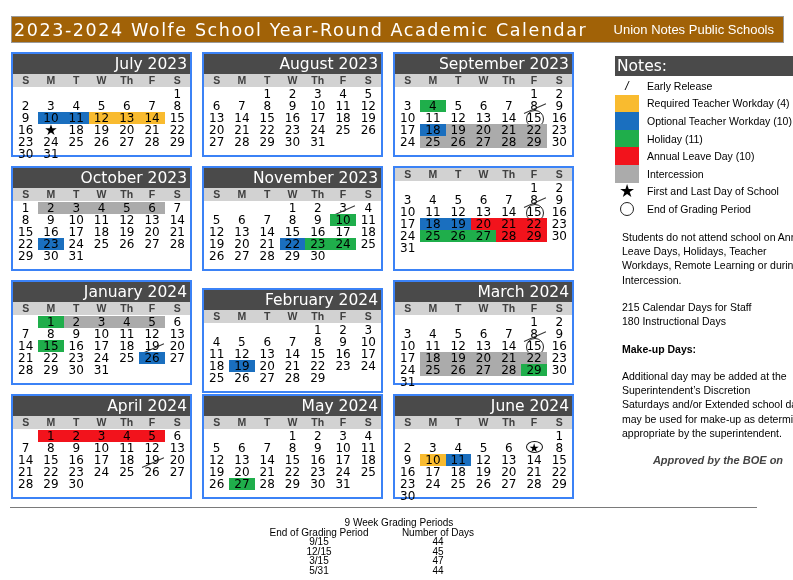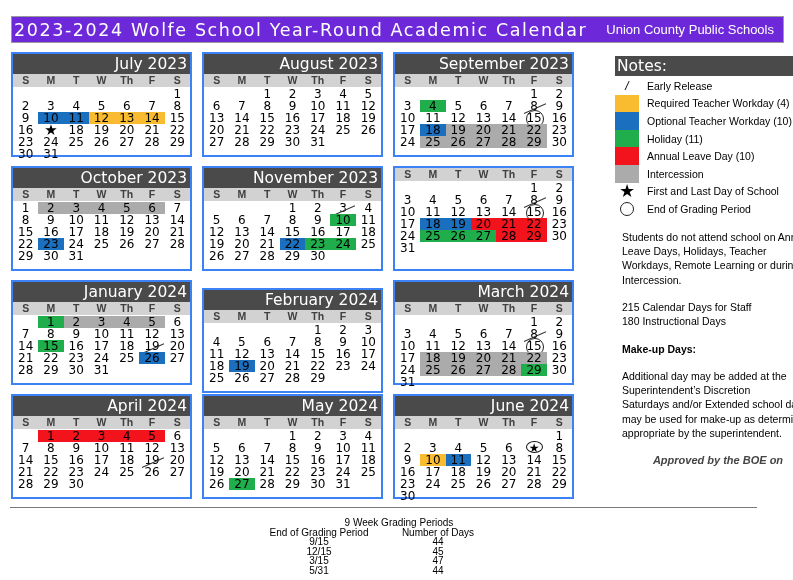--- a/index.html
+++ b/index.html
@@ -1,21 +1,21 @@
 <!DOCTYPE html>
 <html><head>
 <meta charset="utf-8">
 <style>
   * { box-sizing: border-box; margin: 0; padding: 0; }
   html, body { width: 793px; height: 580px; background: #ffffff; overflow: hidden; }
   body { position: relative; font-family: "DejaVu Sans", sans-serif; color: #000; }
 
   .title-bar {
     position: absolute; left: 11px; top: 16px; width: 773px; height: 27px;
-    background: #6d28d9; color: #fff; border: 1px solid #9a9a9a;
+    background: #a16207; color: #fff; border: 1px solid #9a9a9a;
     display: flex; align-items: center; justify-content: space-between;
     padding: 0 9px 0 2px;
   }
   .title-bar .main-title { font-family: "DejaVu Sans", sans-serif; font-size: 17.5px; letter-spacing: 1.6px; white-space: nowrap; }
   .title-bar .district { font-family: "Liberation Sans", sans-serif; font-size: 13px; white-space: nowrap; }
 
   .month {
     position: absolute; width: 181px; height: 105px;
     border: 2px solid #3b82f6; background: #fff;
   }
@@ -71,21 +71,21 @@
   .gp-table { position: absolute; left: 260px; top: 518px; width: 260px; font-family: Liberation Sans, sans-serif; font-size: 10px; }
   .gp-table .gtitle { text-align: center; margin-left: 18px; line-height: 9.5px; }
   .gp-table .grow { display: grid; grid-template-columns: 118px 120px; line-height: 9.5px; }
   .gp-table .grow span { text-align: center; }
 </style>
 </head>
 <body>
 
 <div class="title-bar">
   <span class="main-title">2023-2024 Wolfe School Year-Round Academic Calendar</span>
-  <span class="district">Union County Public Schools</span>
+  <span class="district">Union Notes Public Schools</span>
 </div>
 
 <div id="months">
     <div class="month" style="left: 11px; top: 52px;">
       <div class="mhead">July 2023</div>
       <div class="dow">
         <span>S</span>
         <span>M</span>
         <span>T</span>
         <span>W</span>

